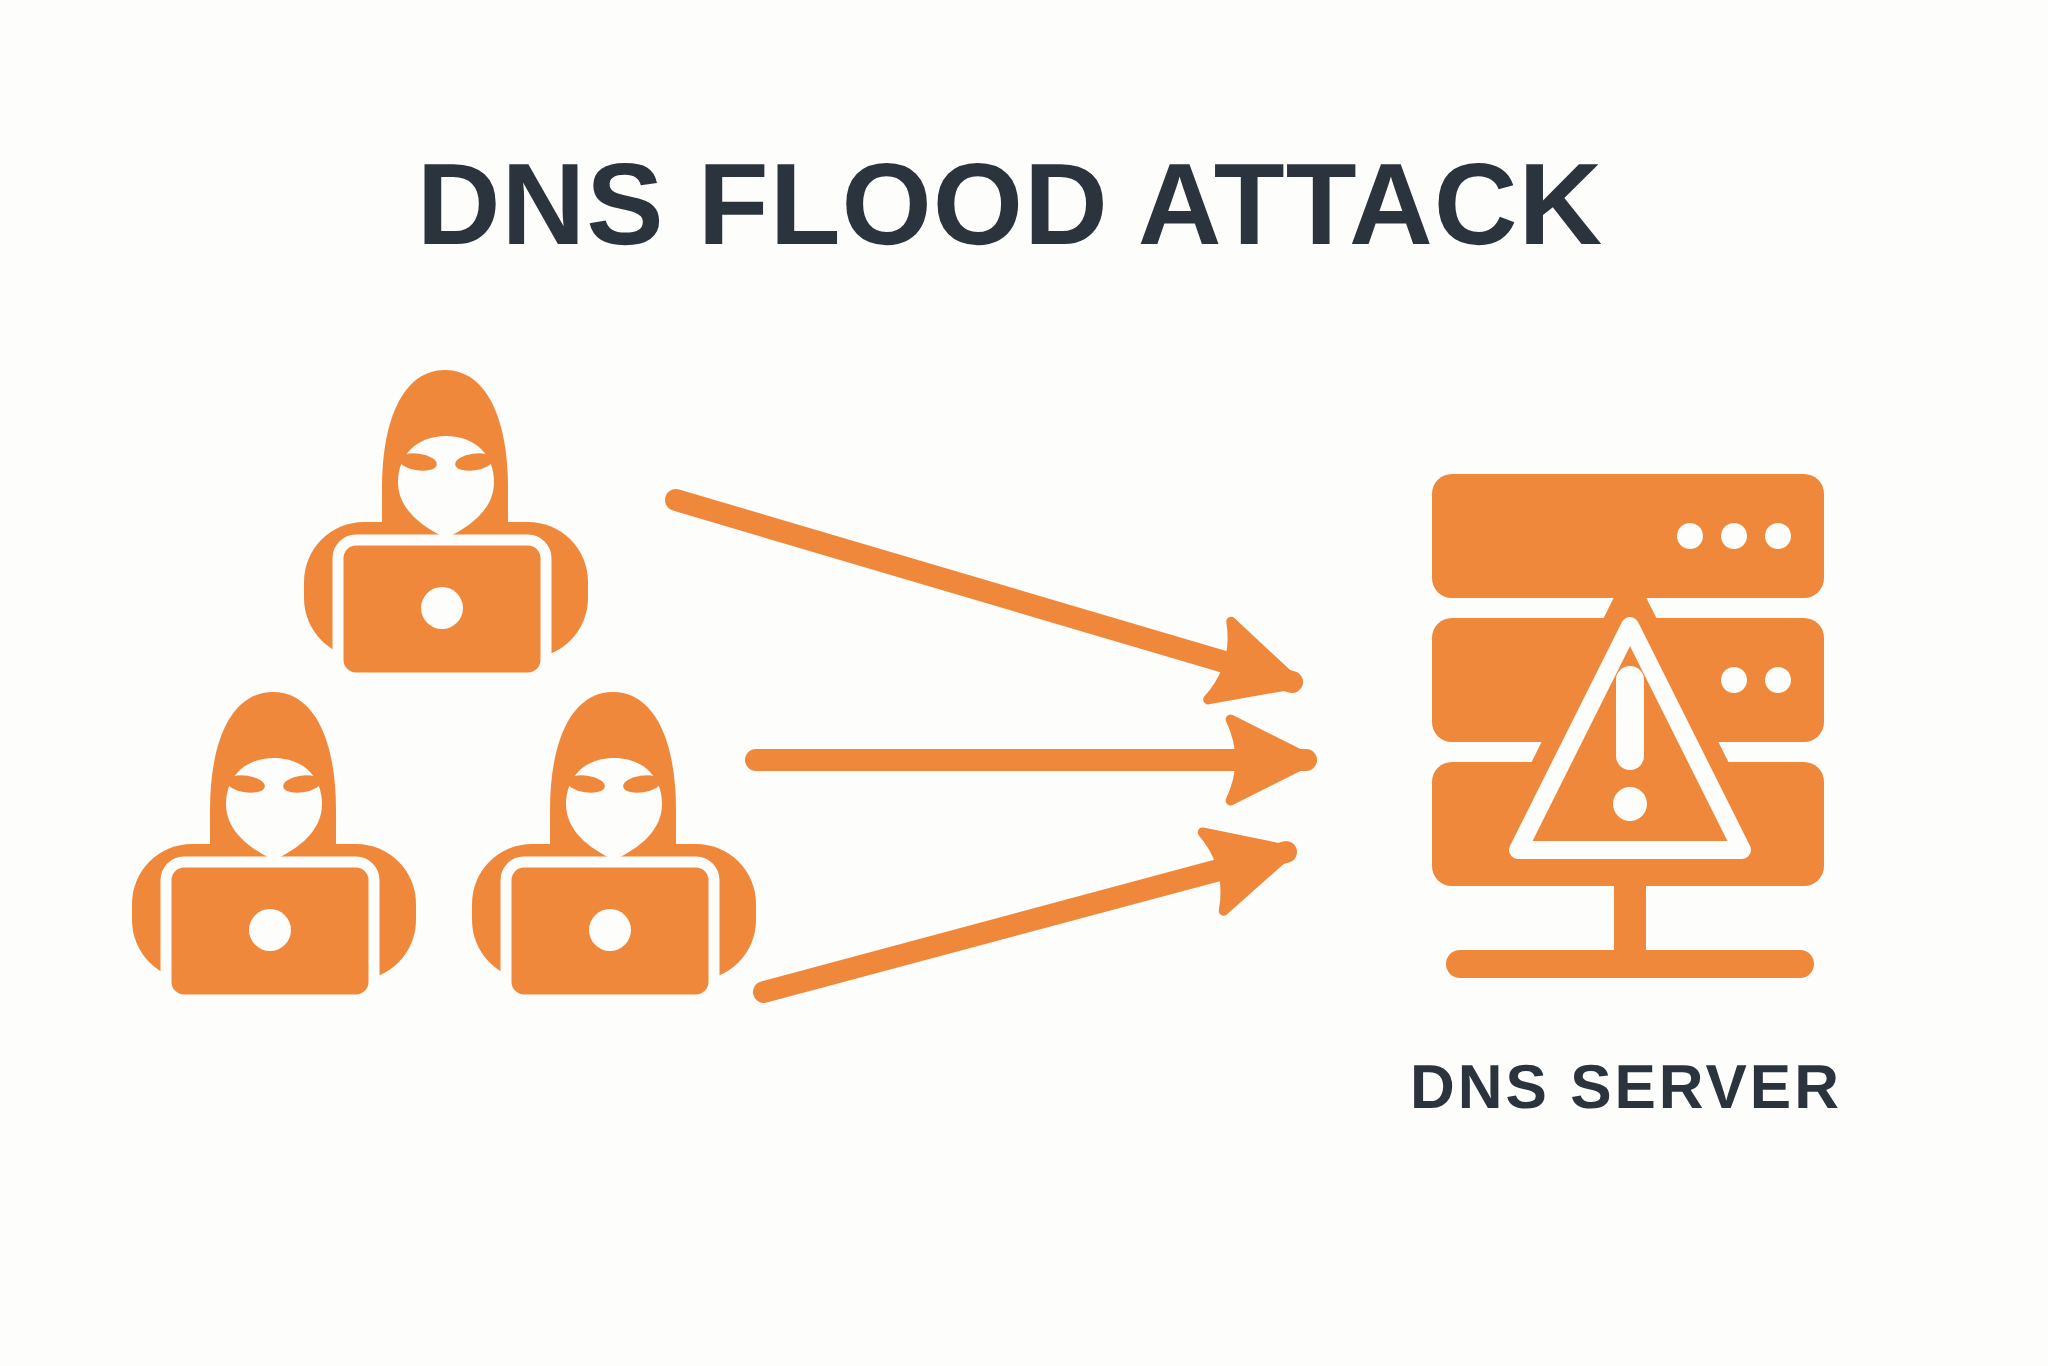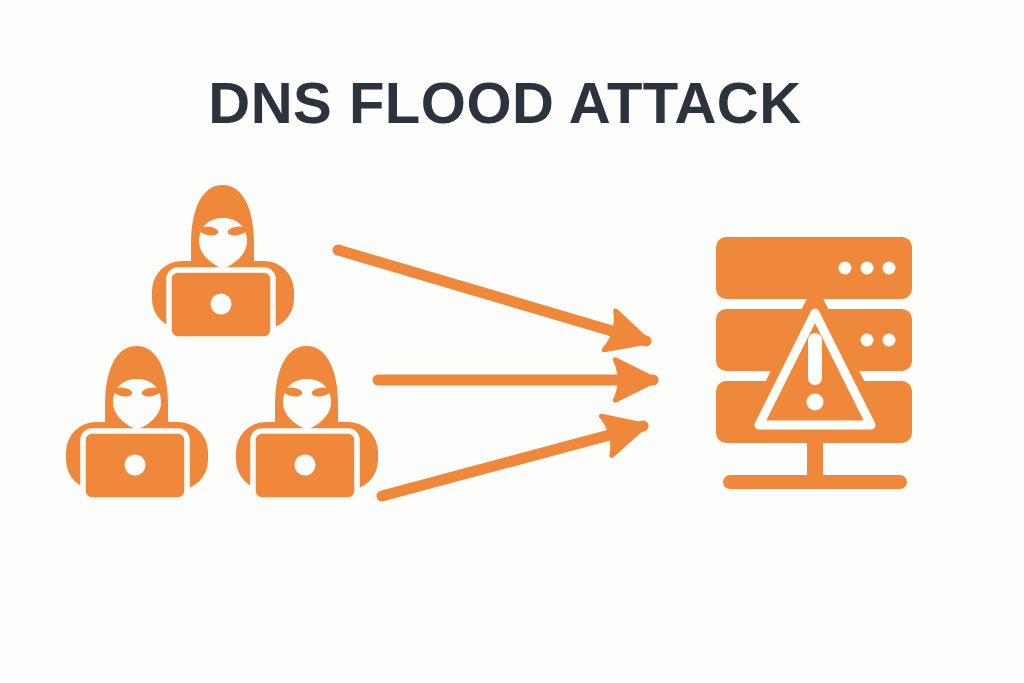--- a/index.html
+++ b/index.html
@@ -106,14 +106,15 @@
         <path class="fill-orange stroke-orange" d="M815,296 L746,434 L884,434 Z" stroke-width="12" stroke-linejoin="round"></path>
         <path class="stroke-white" d="M815,313 L759,425 L871,425 Z" fill="none" stroke-width="9" stroke-linejoin="round"></path>
         <rect class="fill-white" x="808" y="333" width="14" height="52" rx="7"></rect>
         <circle class="fill-white" cx="815" cy="402" r="8.5"></circle>
       </g>
     </g>
   </svg>
 
   <div class="title">DNS FLOOD ATTACK</div>
 
+  <div class="server-label">DNS SERVER</div>
 
 </div>
 
 </body></html>

